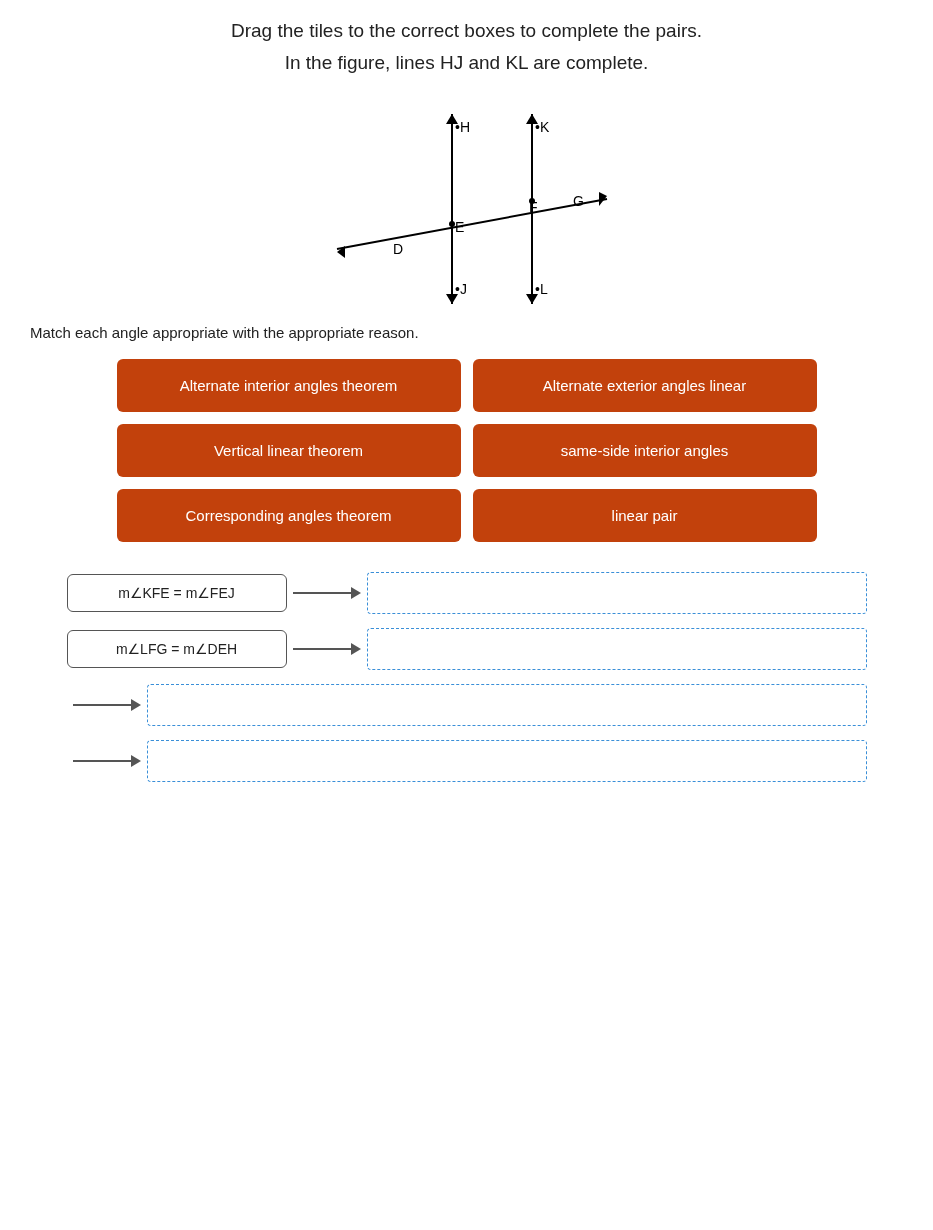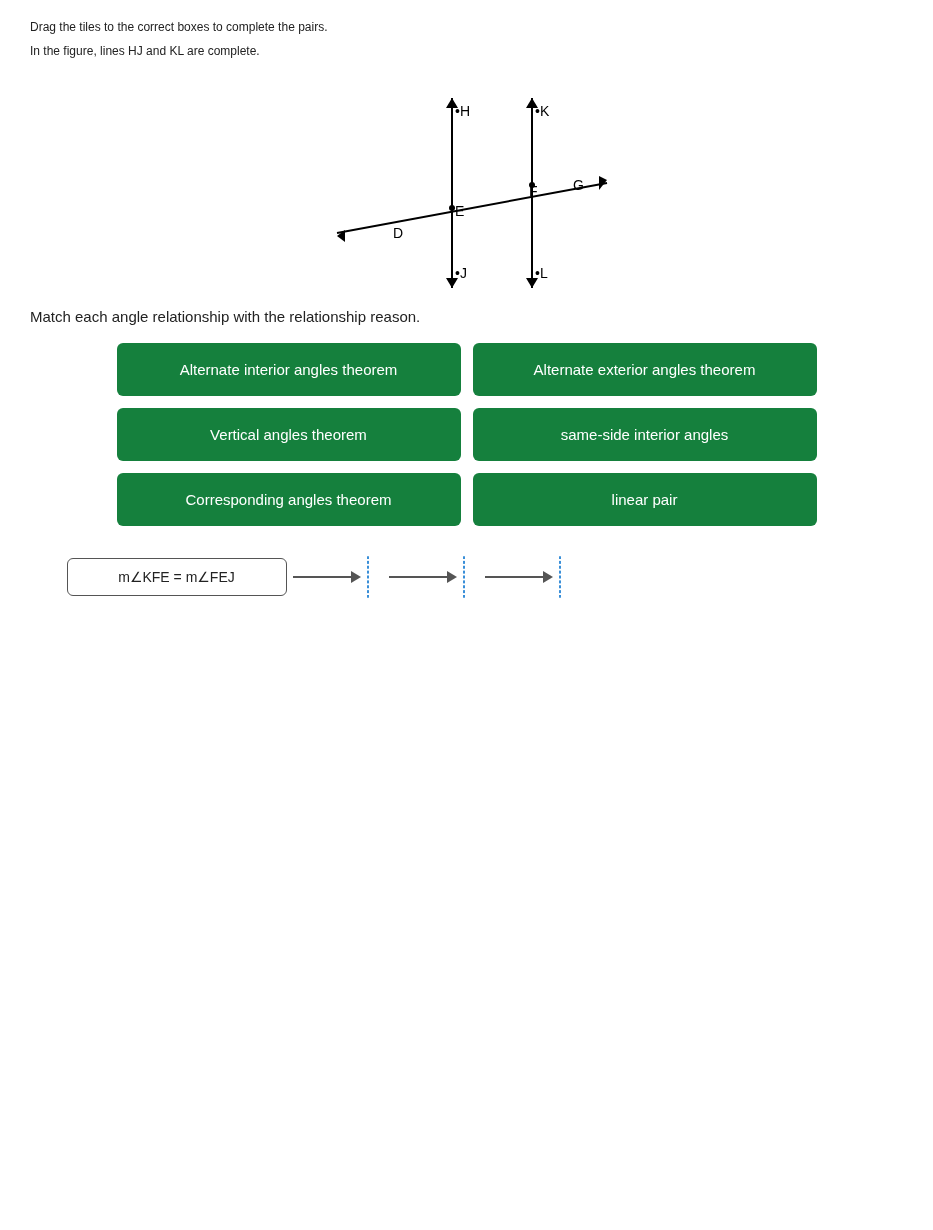--- a/index.html
+++ b/index.html
@@ -6,21 +6,22 @@
     body {
       font-family: Arial, sans-serif;
       background: #fff;
       color: #222;
       padding: 20px 30px;
       font-size: 15px;
     }
 
     .instructions {
       margin-bottom: 10px;
-      font-size: 12px;
+      font-size: 19px;
+      text-align: center;
     }
 
     .figure-container {
       display: flex;
       justify-content: center;
       margin: 20px 0 10px 0;
     }
 
     .match-label {
       font-size: 15px;
@@ -30,34 +31,34 @@
     
     .tiles-grid {
       display: grid;
       grid-template-columns: 1fr 1fr;
       gap: 12px;
       max-width: 700px;
       margin: 0 auto 30px auto;
     }
 
     .tile {
-      background: #15803d;
+      background: #c2410c;
       color: #fff;
       border-radius: 6px;
       padding: 18px 10px;
       text-align: center;
       font-size: 15px;
       cursor: grab;
       user-select: none;
     }
 
     
     .pairs-container {
       display: flex;
-      flex-direction: row;
+      flex-direction: column;
       gap: 14px;
       max-width: 800px;
       margin: 0 auto;
     }
 
     .pair-row {
       display: flex;
       align-items: center;
       gap: 0;
     }
@@ -153,42 +154,50 @@
 
     <text x="232" y="118" font-size="14" font-family="Arial">F</text>
 
     <text x="276" y="112" font-size="14" font-family="Arial">G</text>
 
     <circle cx="155" cy="130" r="3" fill="#000"></circle>
     <circle cx="235" cy="107" r="3" fill="#000"></circle>
   </svg>
 </div>
 
-<p class="match-label">Match each angle relationship with the relationship reason.</p>
+<p class="match-label">Match each angle appropriate with the appropriate reason.</p>
 
 <div class="tiles-grid">
   <div class="tile">Alternate interior angles theorem</div>
-  <div class="tile">Alternate exterior angles theorem</div>
-  <div class="tile">Vertical angles theorem</div>
+  <div class="tile">Alternate exterior angles linear</div>
+  <div class="tile">Vertical linear theorem</div>
   <div class="tile">same-side interior angles</div>
   <div class="tile">Corresponding angles theorem</div>
   <div class="tile">linear pair</div>
 </div>
 
 <div class="pairs-container">
 
   <div class="pair-row">
     <div class="pair-left angle-math">m∠KFE = m∠FEJ</div>
     <div class="arrow">
       <div class="arrow-line"></div>
       <div class="arrow-head"></div>
     </div>
     <div class="pair-right"></div>
   </div>
 
+  <div class="pair-row">
+    <div class="pair-left angle-math">m∠LFG = m∠DEH</div>
+    <div class="arrow">
+      <div class="arrow-line"></div>
+      <div class="arrow-head"></div>
+    </div>
+    <div class="pair-right"></div>
+  </div>
 
 
 
   <div class="pair-row">
     <div class="arrow">
       <div class="arrow-line"></div>
       <div class="arrow-head"></div>
     </div>
     <div class="pair-right"></div>
   </div>

